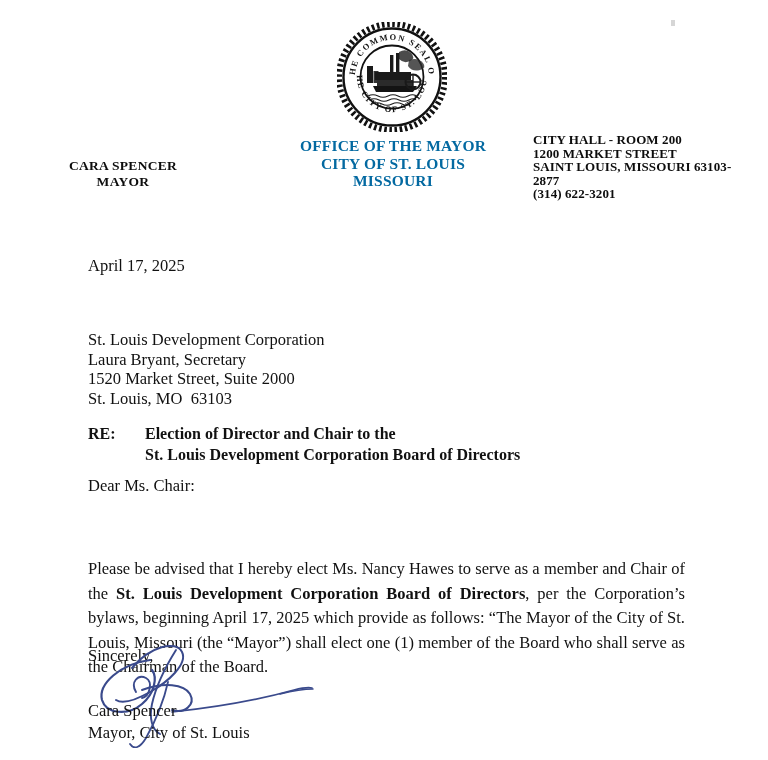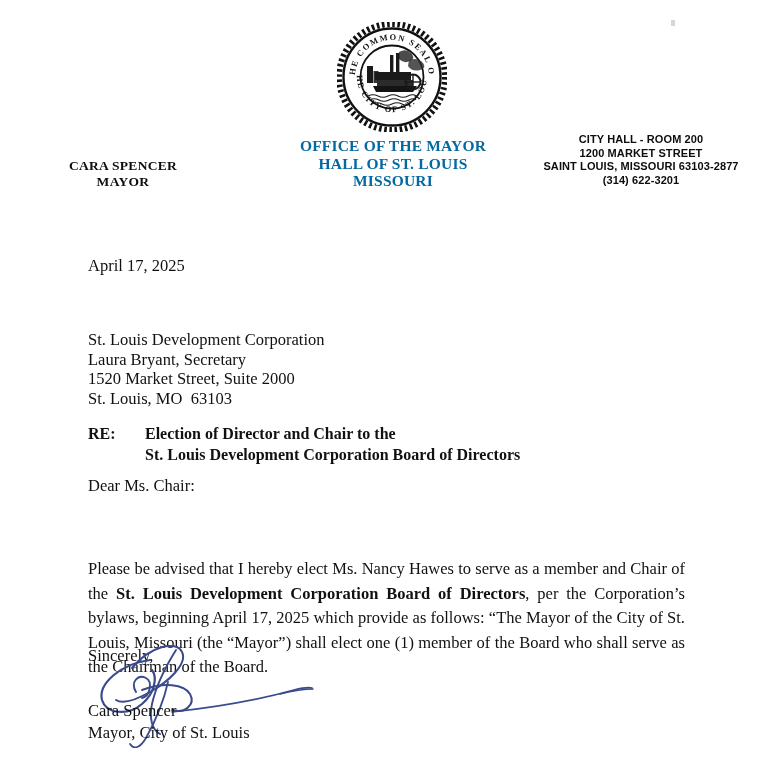--- a/index.html
+++ b/index.html
@@ -68,24 +68,24 @@
     line-height: 17.5px;
     letter-spacing: 0.2px;
     color: #0369a1;
   }
 
   .lh-right {
     position: absolute;
     left: 533px;
     top: 133px;
     width: 216px;
-    text-align: center;
-    font-family: Liberation Sans, sans-serif;
+    text-align: left;
+    font-family: Liberation Serif, serif;
     font-weight: bold;
-    font-size: 11px;
+    font-size: 13px;
     line-height: 13.5px;
     letter-spacing: 0.1px;
     color: #0d0d0d;
   }
 
   
   .body-area {
     position: absolute;
     left: 0;
     top: 0;
@@ -248,21 +248,21 @@
       </svg>
     </div>
 
     <div class="lh-left">
       <div>CARA SPENCER</div>
       <div>MAYOR</div>
     </div>
 
     <div class="lh-center">
       <div>OFFICE OF THE MAYOR</div>
-      <div>HALL OF ST. LOUIS</div>
+      <div>CITY OF ST. LOUIS</div>
       <div>MISSOURI</div>
     </div>
 
     <div class="lh-right">
       <div>CITY HALL - ROOM 200</div>
       <div>1200 MARKET STREET</div>
       <div>SAINT LOUIS, MISSOURI 63103-2877</div>
       <div>(314) 622-3201</div>
     </div>
 

